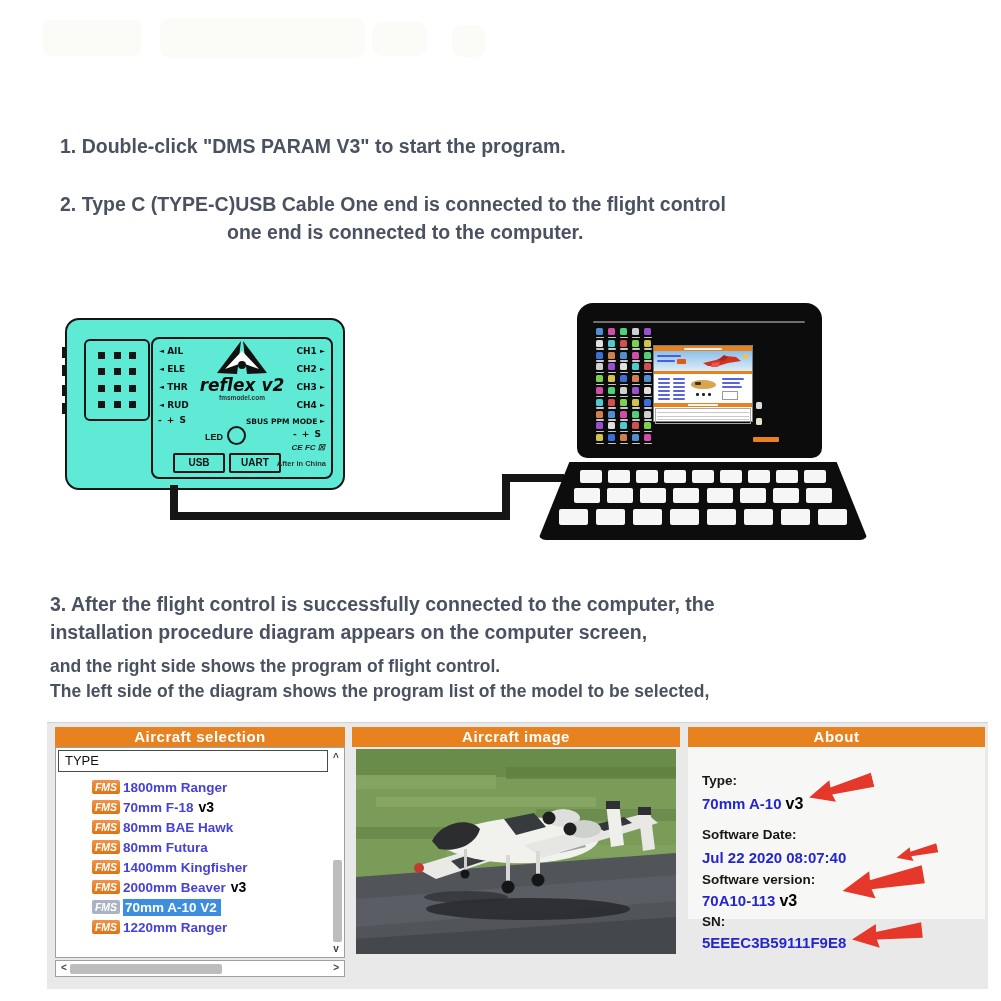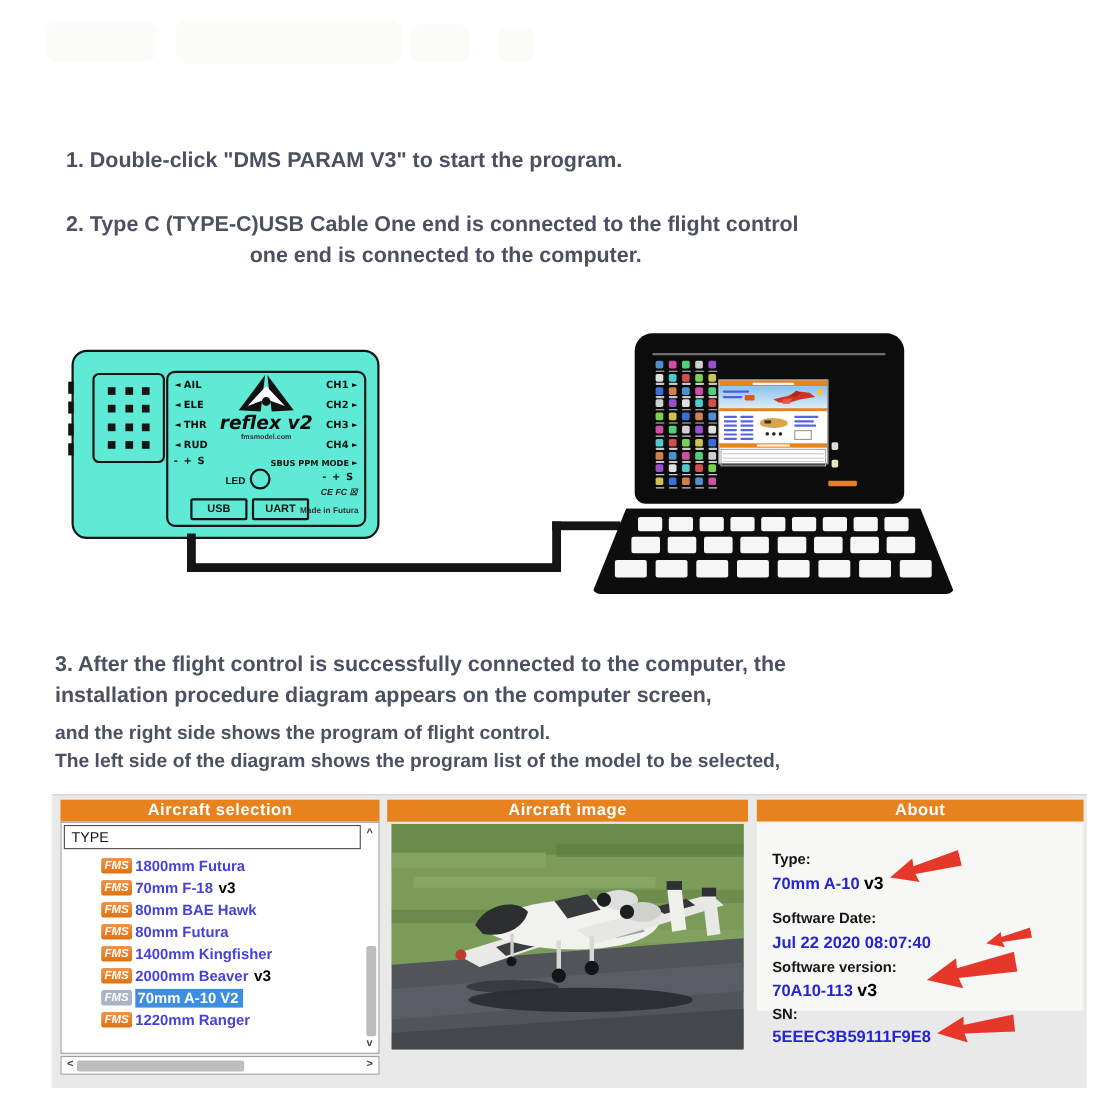--- a/index.html
+++ b/index.html
@@ -168,21 +168,21 @@
       <polygon points="14,28 31,10 48,28 31,22" fill="#fff"></polygon>
       <circle cx="31" cy="24" r="4" fill="#111"></circle>
     </svg>
     <div class="brand">reflex v2</div>
     <div class="brandsub">fmsmodel.com</div>
     <div class="ledlbl">LED</div>
     <div class="ledcirc"></div>
     <div class="portbox" style="left:20px;top:114px;">USB</div>
     <div class="portbox" style="left:76px;top:114px;">UART</div>
     <div class="cert">CE FC ☒</div>
-    <div class="madein">Made in Futura</div>
+    <div class="madein">After in China</div>
   </div>
 </div>
 
 <div class="cable" style="left:170px;top:485px;width:8px;height:35px;"></div>
 <div class="cable" style="left:170px;top:512px;width:340px;height:8px;"></div>
 <div class="cable" style="left:502px;top:474px;width:8px;height:46px;"></div>
 <div class="cable" style="left:502px;top:474px;width:62px;height:8px;"></div>
 
 <div class="lap-screen">
   <div class="lap-topline"></div>
@@ -383,21 +383,21 @@
 
   <div class="ohdr" style="left:8px;top:4px;width:290px;">Aircraft selection</div>
   <div class="sel-body">
     <div class="type-box">TYPE</div>
     <div class="vsb-arrow" style="top:4px;">^</div>
     <div class="vsb-thumb"></div>
     <div class="vsb-arrow" style="bottom:3px;">v</div>
     <div class="ac-list" id="ac-list">
         <div class="ac-row">
           <span class="fms-badge">FMS</span>
-          <span class="ac-label">1800mm Futura</span>
+          <span class="ac-label">1800mm Ranger</span>
         </div>
         <div class="ac-row">
           <span class="fms-badge">FMS</span>
           <span class="ac-label">70mm F-18</span>
           <span class="ac-suffix">v3</span>
         </div>
         <div class="ac-row">
           <span class="fms-badge">FMS</span>
           <span class="ac-label">80mm BAE Hawk</span>
         </div>

